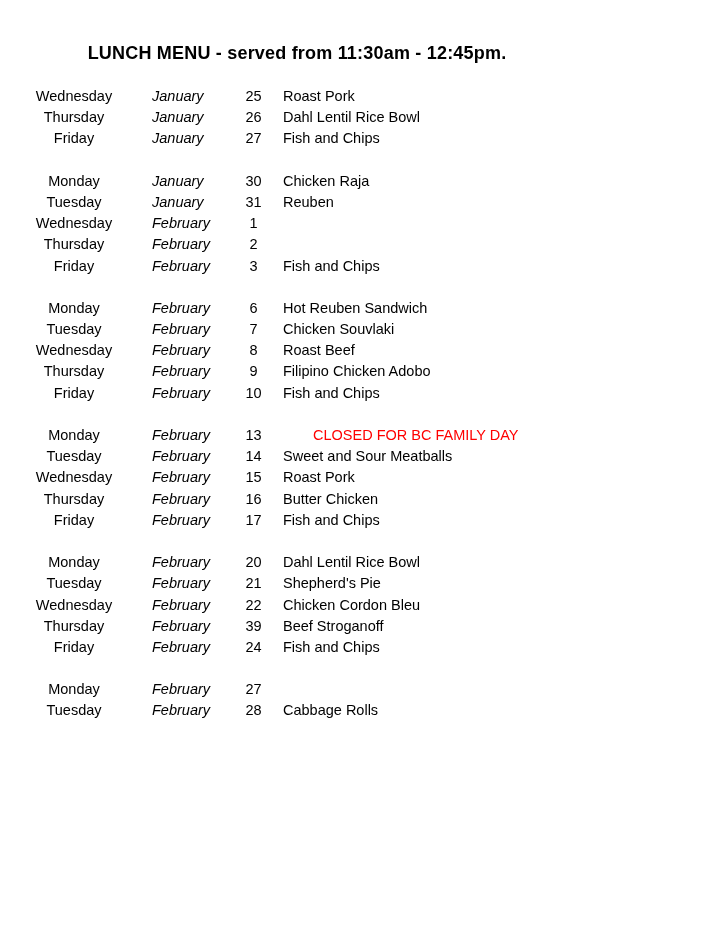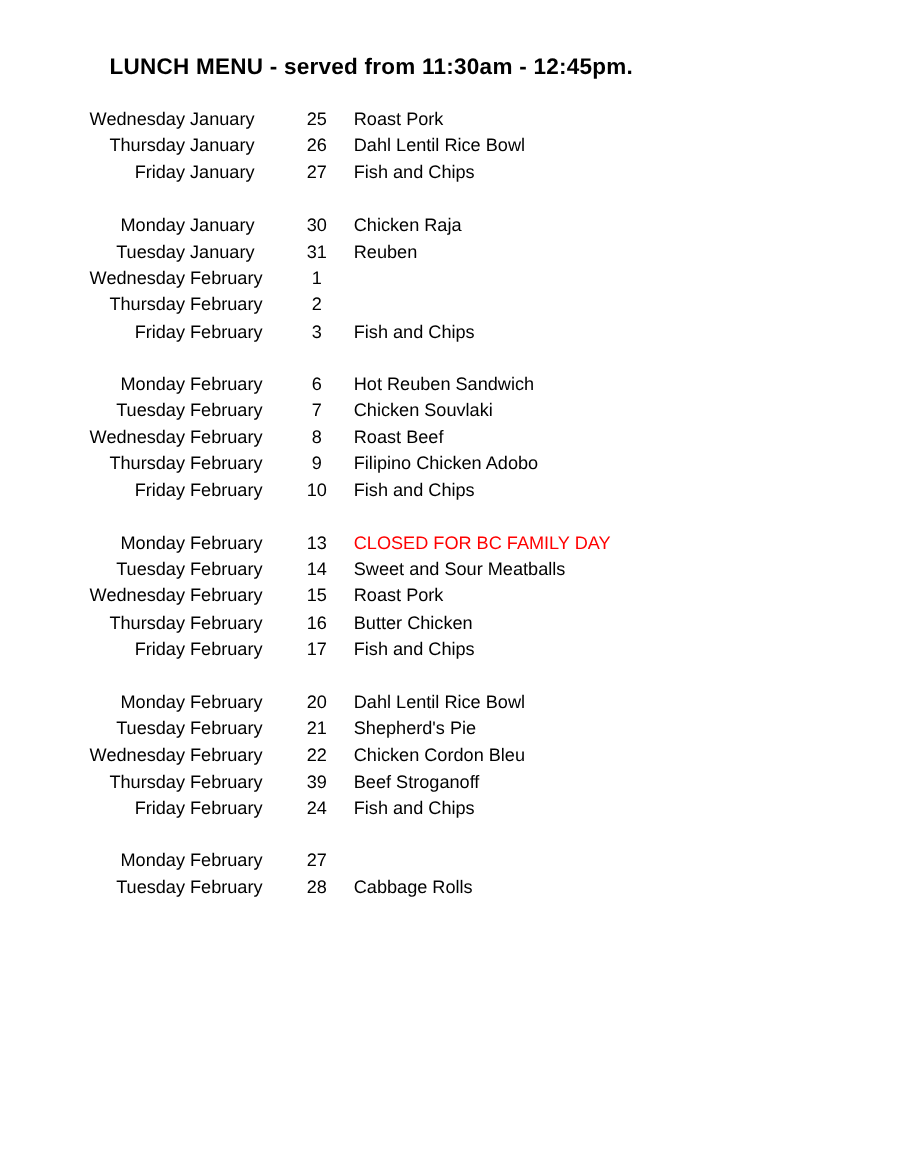--- a/index.html
+++ b/index.html
@@ -39,25 +39,25 @@
   }
   .row {
     display: grid;
     grid-template-columns: 148px 82px 47px 1fr;
     height: 21.2px;
     line-height: 21.2px;
     font-size: 14.5px;
     white-space: nowrap;
   }
   .cell { overflow: visible; }
-  .cell.day   { text-align: right; }
-  .cell.month { padding-left: 4px; }
+  .cell.day   { text-align: center; }
+  .cell.month { padding-left: 4px; font-style: italic; }
   .cell.date  { text-align: center; }
   .cell.meal  { padding-left: 6px; }
-  .cell.meal.closed { color: var(--closed-color, #ff0000); }
+  .cell.meal.closed { color: var(--closed-color, #ff0000); margin-left: 30px; }
 </style>
 </head>
 <body>
 
 <div class="page">
   <h1 class="title">LUNCH MENU - served from 11:30am - 12:45pm.</h1>
   <div class="menu">
       <div class="week">
         <div class="row">
           <div class="cell day">Wednesday</div>

